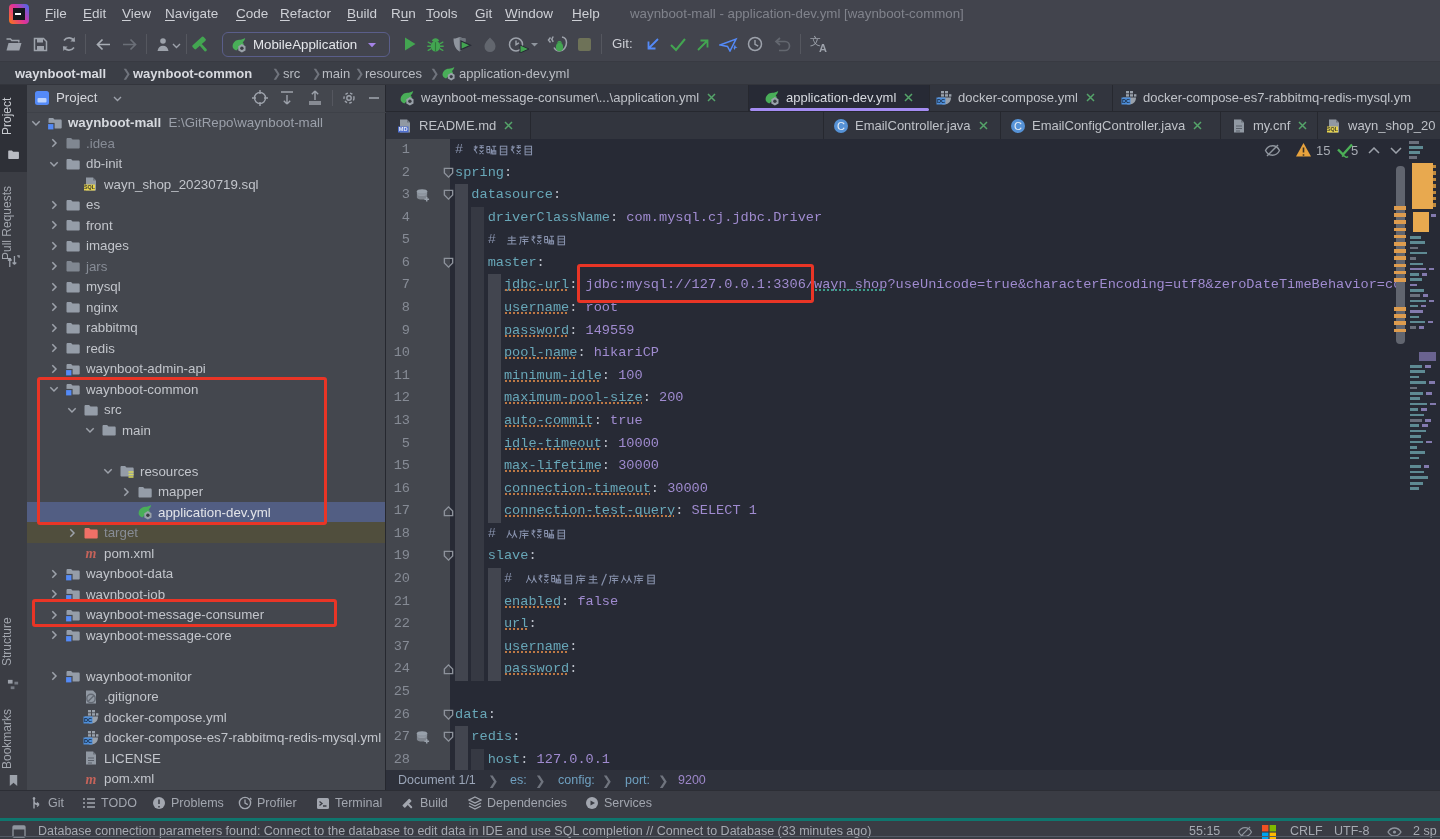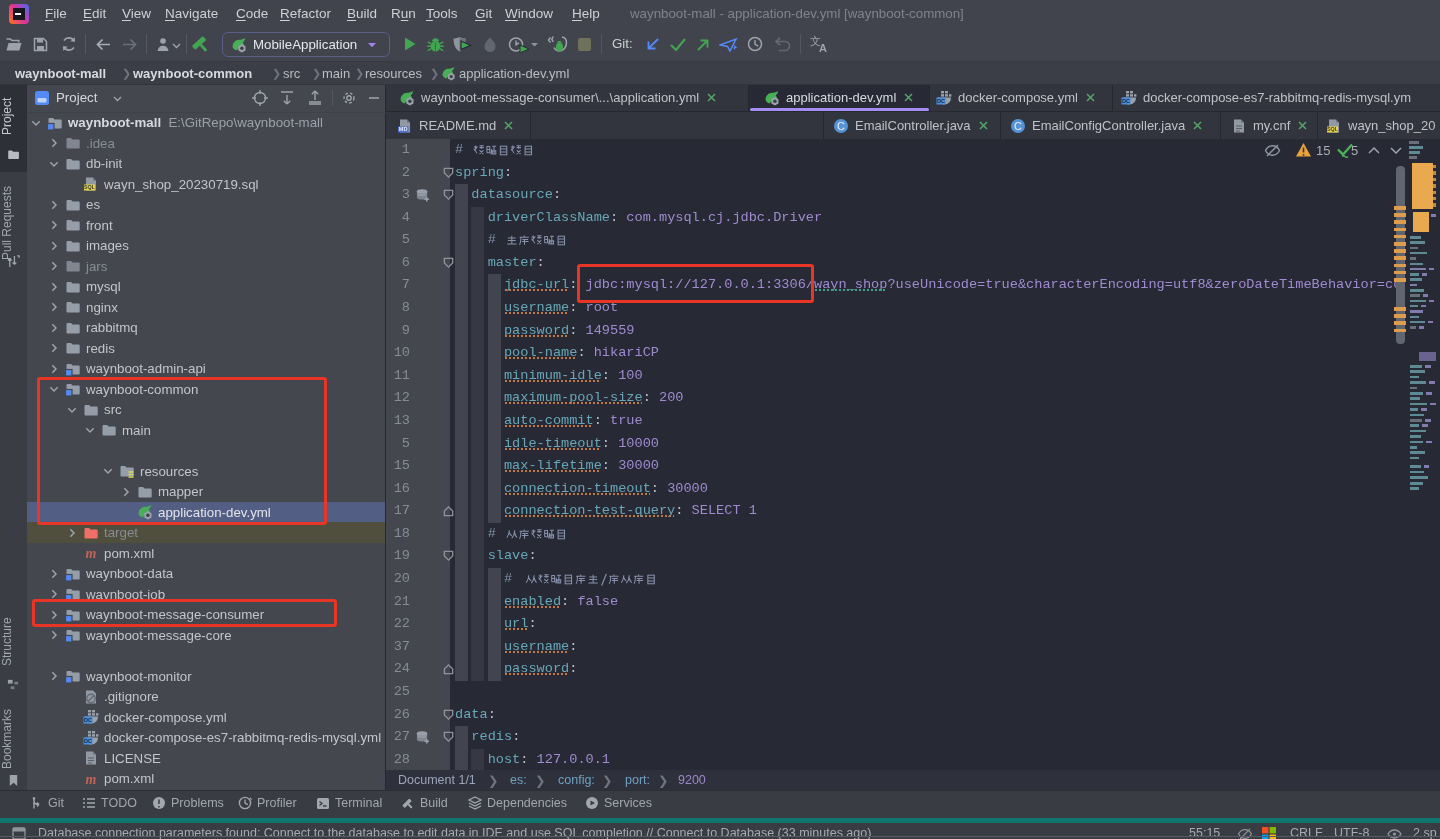--- a/index.html
+++ b/index.html
@@ -44,21 +44,21 @@
 .sq,.sqg{position:relative}
 .sq:after{content:'';position:absolute;left:1px;right:1px;bottom:1px;height:2px;background:repeating-linear-gradient(90deg,#BD7845 0 2px,transparent 2px 4px)}
 .sqg:after{content:'';position:absolute;left:1px;right:1px;bottom:1px;height:2px;background:repeating-linear-gradient(90deg,#3E9E8C 0 2px,transparent 2px 4px)}
 .ib{position:absolute;width:13px}
 .gut{position:absolute;left:0;top:0;width:64px;height:631px;background:#44474E}
 .fold{position:absolute;left:57px;width:11px;height:12px}
 .mmb{position:absolute}
 
 #dcrumbs{left:386px;top:770px;width:1054px;height:20px;background:#2E313B;font-size:12.5px;color:#9AA5B8}
 #toolwin{left:0;top:790px;width:1440px;height:28px;background:#3A3C44;border-top:1px solid #2C2E35}
-#status{left:0;top:818px;width:1440px;height:21px;background:#3A3C44;border-top:5px solid #0f766e;font-size:12.5px;color:#A6AAB2}
+#status{left:0;top:818px;width:1440px;height:21px;background:#3A3C44;border-top:3px solid #0f766e;font-size:12.5px;color:#A6AAB2}
 .twi{position:absolute;top:5px;display:flex;align-items:center;font-size:12.5px;color:#A2A6AF;gap:5px}
 .redr{position:absolute;border:3.2px solid #E93526;border-radius:3px;z-index:60}
 </style></head>
 <body>
 <svg width="0" height="0" style="position:absolute">
 <defs>
 <symbol id="folder" viewBox="0 0 16 16">
         <path d="M1.5 4.2c0-.7.5-1.2 1.2-1.2h3.4l1.4 1.6h6c.7 0 1.2.5 1.2 1.2v6.6c0 .7-.5 1.2-1.2 1.2H2.7c-.7 0-1.2-.5-1.2-1.2z" fill="#959DA8"></path>
       </symbol>
 <symbol id="foldermod" viewBox="0 0 16 16">

